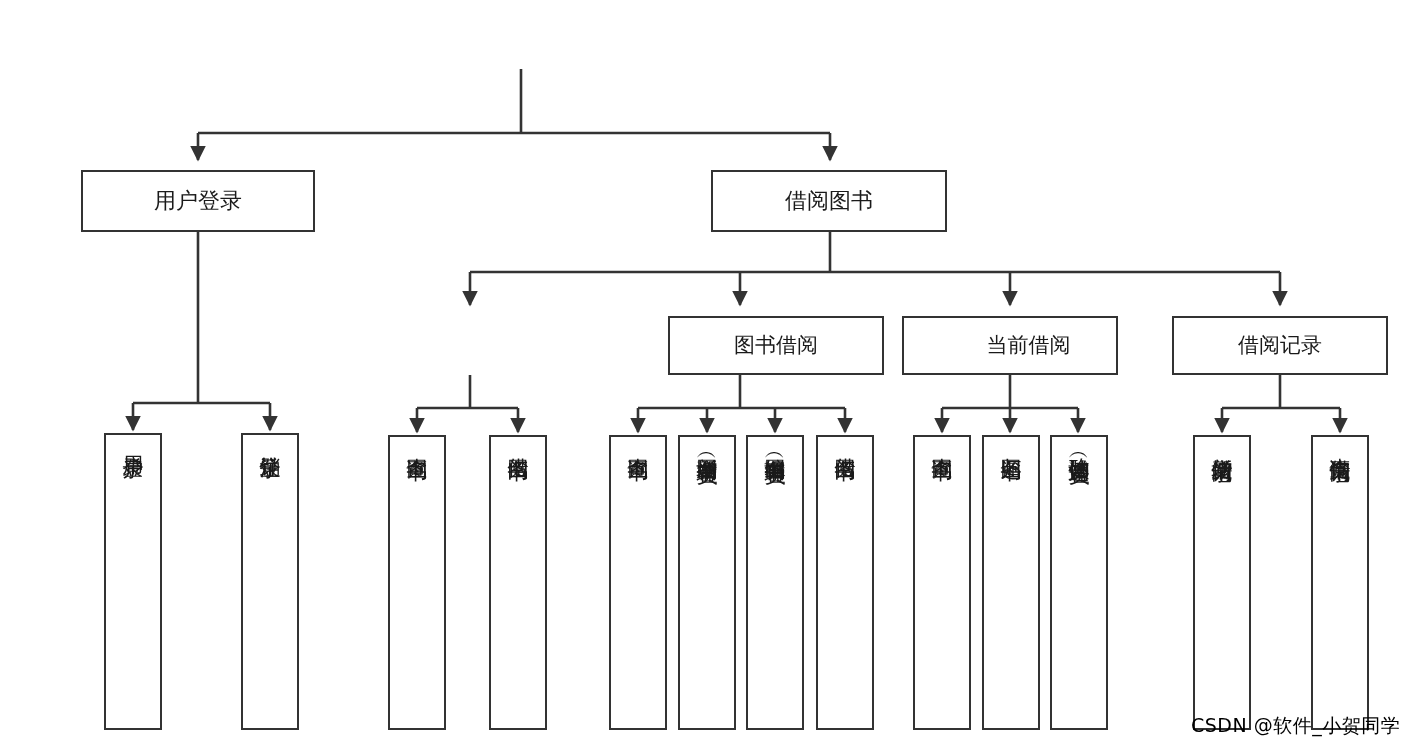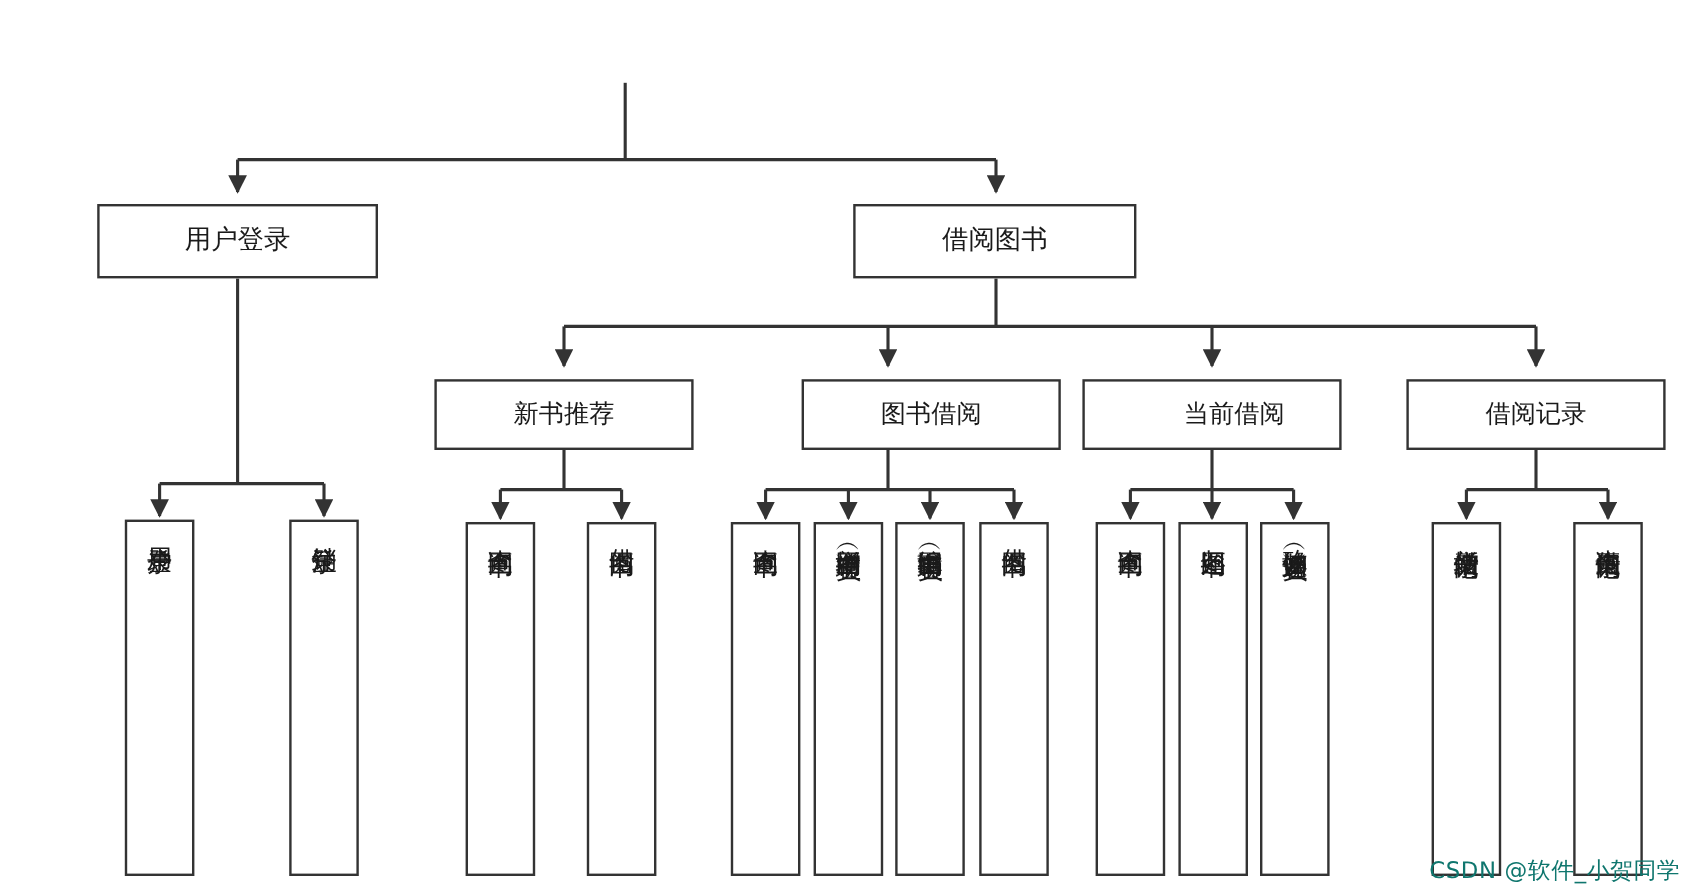--- a/index.html
+++ b/index.html
@@ -52,21 +52,21 @@
     writing-mode:vertical-rl;
     text-orientation:upright;
     white-space:normal;
     letter-spacing:1px;
     line-height:1.05;
     max-height:290px;
   }
   .watermark{
     position:absolute;
     font-size:19px;
-    color:#0f766e;
+    color:#000000;
     white-space:nowrap;
     letter-spacing:0.5px;
     font-family:"DejaVu Sans","Liberation Sans",sans-serif;
   }
 </style>
 </head>
 <body>
 
 <div id="canvas">
 
@@ -122,23 +122,20 @@
 
 
   <div class="node level1" style="left:81px; top:170px; width:234px; height:62px;">
     <span class="label">用户登录</span>
   </div>
 
   <div class="node level1" style="left:711px; top:170px; width:236px; height:62px;">
     <span class="label">借阅图书</span>
   </div>
 
-  <div class="node level2" style="left:362px; top:316px; width:216px; height:59px;">
-    <span class="label">新书推荐</span>
-  </div>
 
   <div class="node level2" style="left:632px; top:316px; width:216px; height:59px;margin-left:36px;">
     <span class="label">图书借阅</span>
   </div>
 
   <div class="node level2" style="left:902px; top:316px; width:216px; height:59px;padding-left:37px;">
     <span class="label">当前借阅</span>
   </div>
 
   <div class="node level2" style="left:1172px; top:316px; width:216px; height:59px;">

